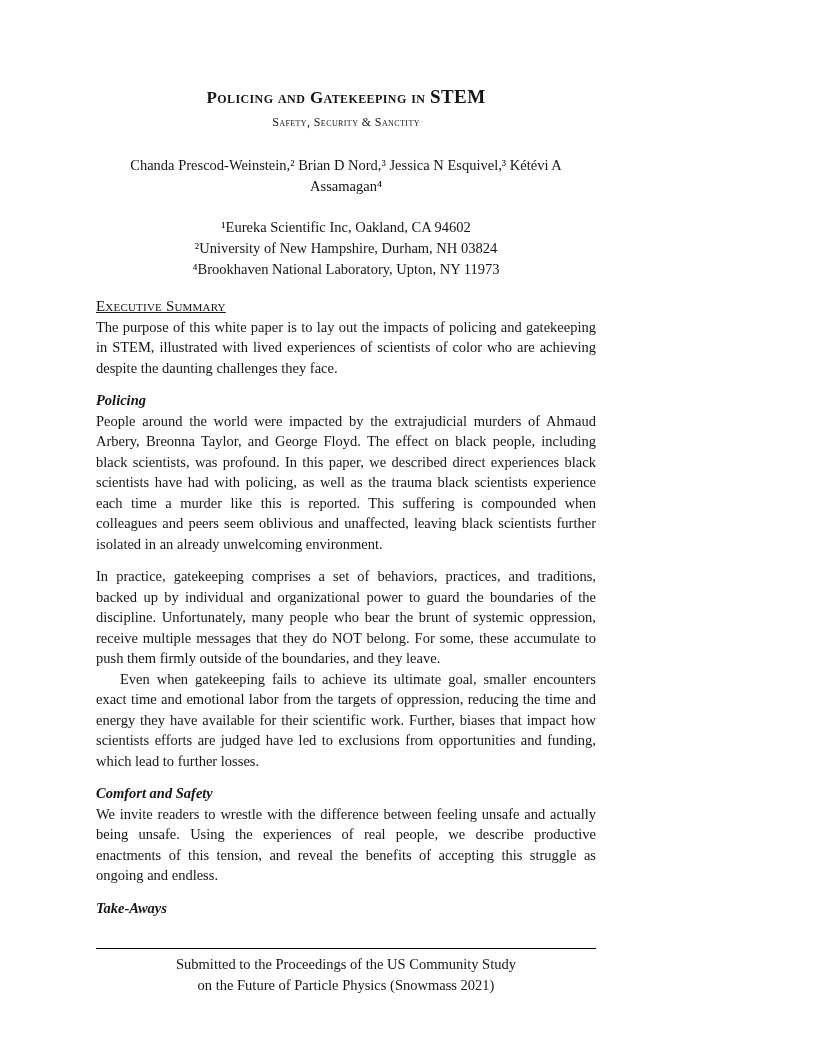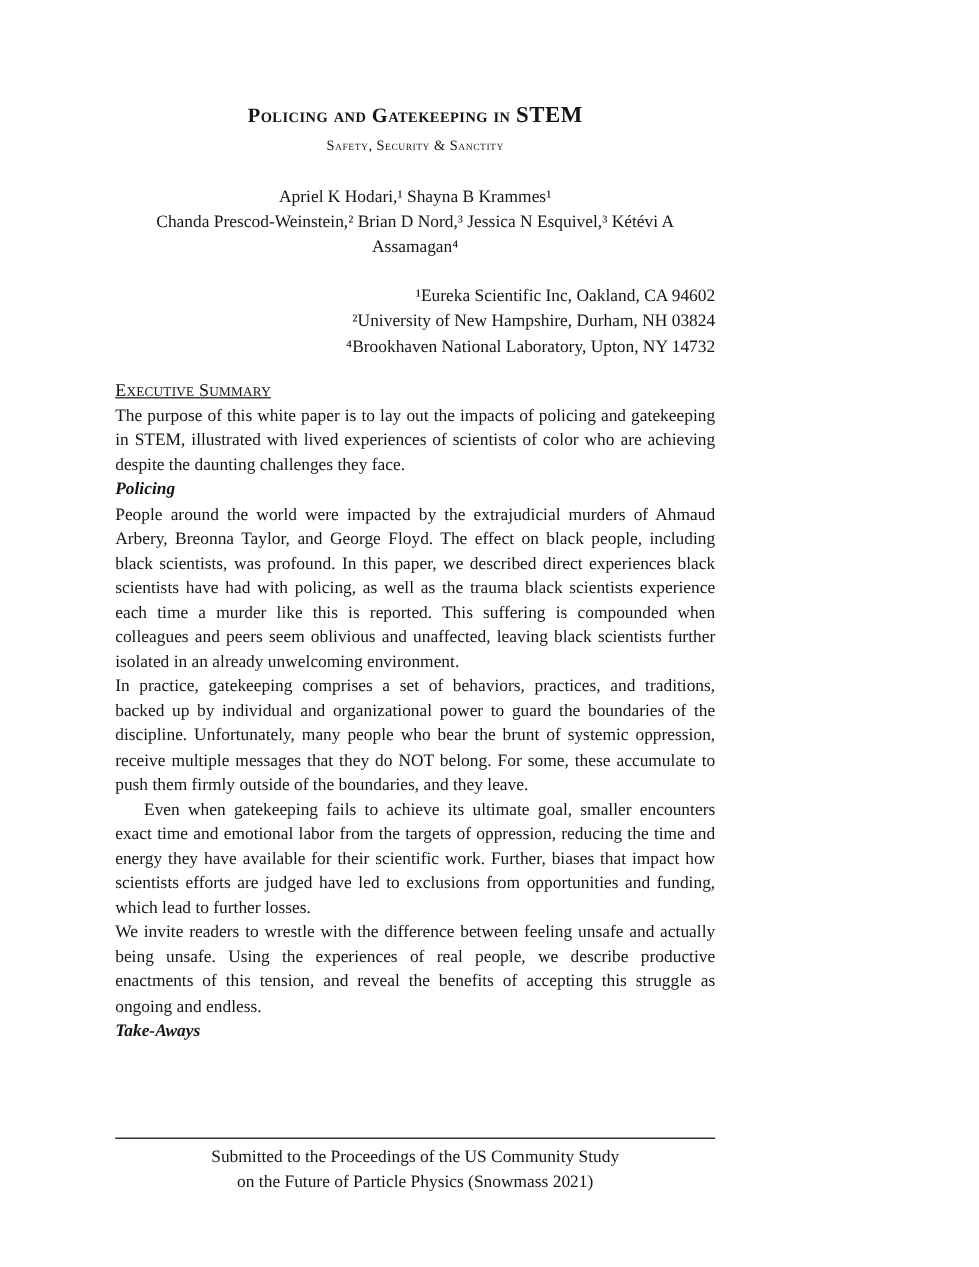--- a/index.html
+++ b/index.html
@@ -39,24 +39,23 @@
     letter-spacing: 0.4px;
     line-height: 22px;
   }
   .authors {
     margin-top: 22px;
     line-height: 21px;
   }
   .affiliations {
     margin-top: 20px;
     line-height: 21px;
-    text-align: right;
   }
   main { display: block; }
-  section { }
+  section { margin-top: 12px; }
   section.first-section { margin-top: 16px; }
   .sc-heading {
     margin: 0;
     font-size: 15px;
     font-weight: normal;
     font-variant: small-caps;
     text-decoration: underline;
     letter-spacing: 0.2px;
     line-height: 20.5px;
   }
@@ -88,28 +87,27 @@
 </head>
 <body>
 
 <div class="page">
 
   <header class="titleblock">
     <h1 class="title"><span>Policing and Gatekeeping in</span> <span class="title-stem">STEM</span></h1>
     <div class="subtitle">Safety, Security &amp; Sanctity</div>
 
     <div class="authors">
-      <div>Apriel K Hodari,¹ Shayna B Krammes¹</div>
       <div>Chanda Prescod-Weinstein,² Brian D Nord,³ Jessica N Esquivel,³ Kétévi A Assamagan⁴</div>
     </div>
 
     <div class="affiliations">
       <div>¹Eureka Scientific Inc, Oakland, CA 94602</div>
       <div>²University of New Hampshire, Durham, NH 03824</div>
-      <div>⁴Brookhaven National Laboratory, Upton, NY 14732</div>
+      <div>⁴Brookhaven National Laboratory, Upton, NY 11973</div>
     </div>
   </header>
 
   <main>
 
     <section class="first-section">
       <h2 class="sc-heading">Executive Summary</h2>
       <p class="body-par">The purpose of this white paper is to lay out the impacts of policing and gatekeeping in STEM, illustrated with lived experiences of scientists of color who are achieving despite the daunting challenges they face.</p>
     </section>
 
@@ -117,20 +115,21 @@
       <h3 class="bi-heading">Policing</h3>
       <p class="body-par">People around the world were impacted by the extrajudicial murders of Ahmaud Arbery, Breonna Taylor, and George Floyd.  The effect on black people, including black scientists, was profound.  In this paper, we described direct experiences black scientists have had with policing, as well as the trauma black scientists experience each time a murder like this is reported.  This suffering is compounded when colleagues and peers seem oblivious and unaffected, leaving black scientists further isolated in an already unwelcoming environment.</p>
     </section>
 
     <section>
       <p class="body-par">In practice, gatekeeping comprises a set of behaviors, practices, and traditions, backed up by individual and organizational power to guard the boundaries of the discipline. Unfortunately, many people who bear the brunt of systemic oppression, receive multiple messages that they do NOT belong.  For some, these accumulate to push them firmly outside of the boundaries, and they leave.</p>
       <p class="body-par indented">Even when gatekeeping fails to achieve its ultimate goal, smaller encounters exact time and emotional labor from the targets of oppression, reducing the time and energy they have available for their scientific work.  Further, biases that impact how scientists efforts are judged have led to exclusions from opportunities and funding, which lead to further losses.</p>
     </section>
 
     <section>
+      <h3 class="bi-heading">Comfort and Safety</h3>
       <p class="body-par">We invite readers to wrestle with the difference between feeling unsafe and actually being unsafe.  Using the experiences of real people, we describe productive enactments of this tension, and reveal the benefits of accepting this struggle as ongoing and endless.</p>
     </section>
 
     <section>
       <h3 class="bi-heading">Take-Aways</h3>
     </section>
 
   </main>
 
   <footer class="footer">

